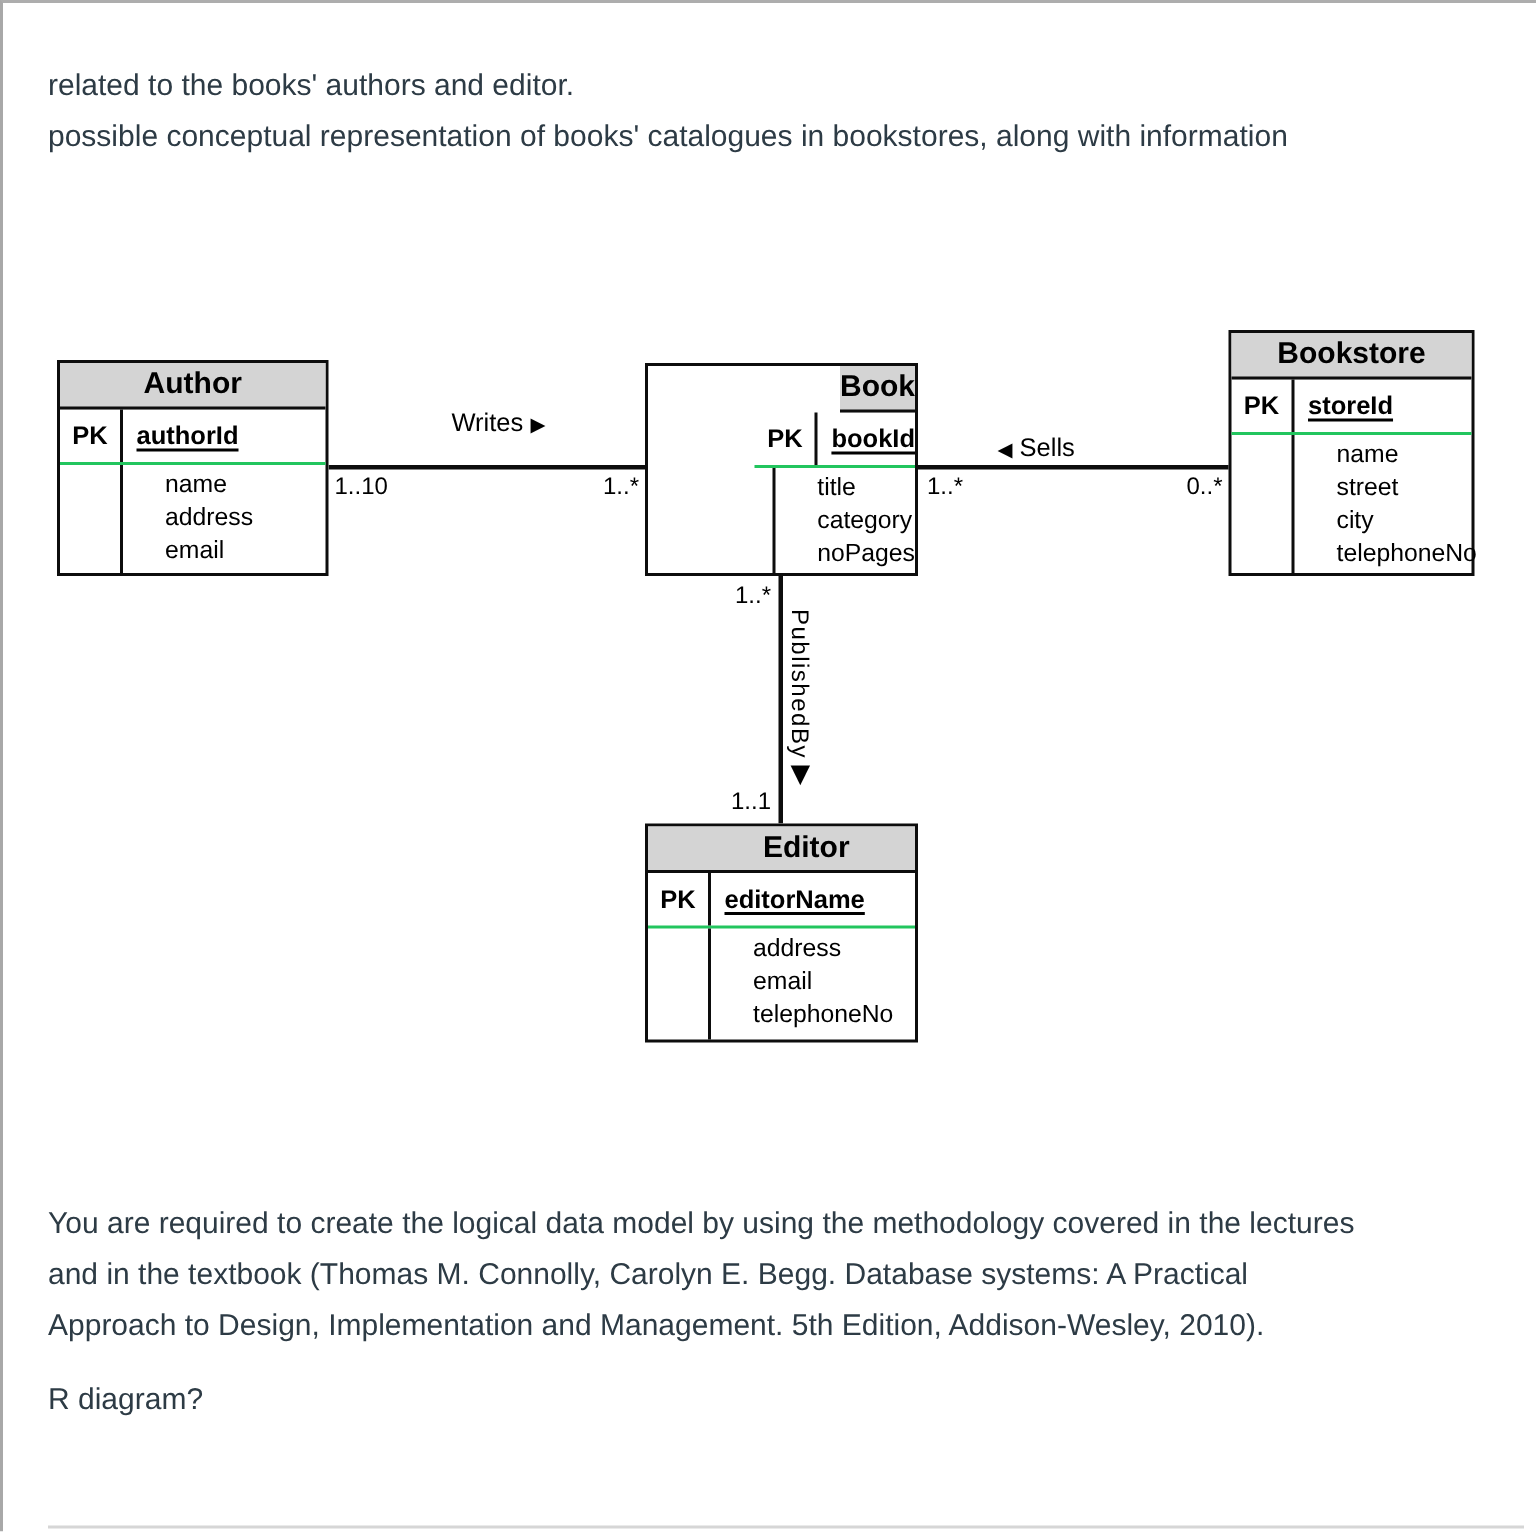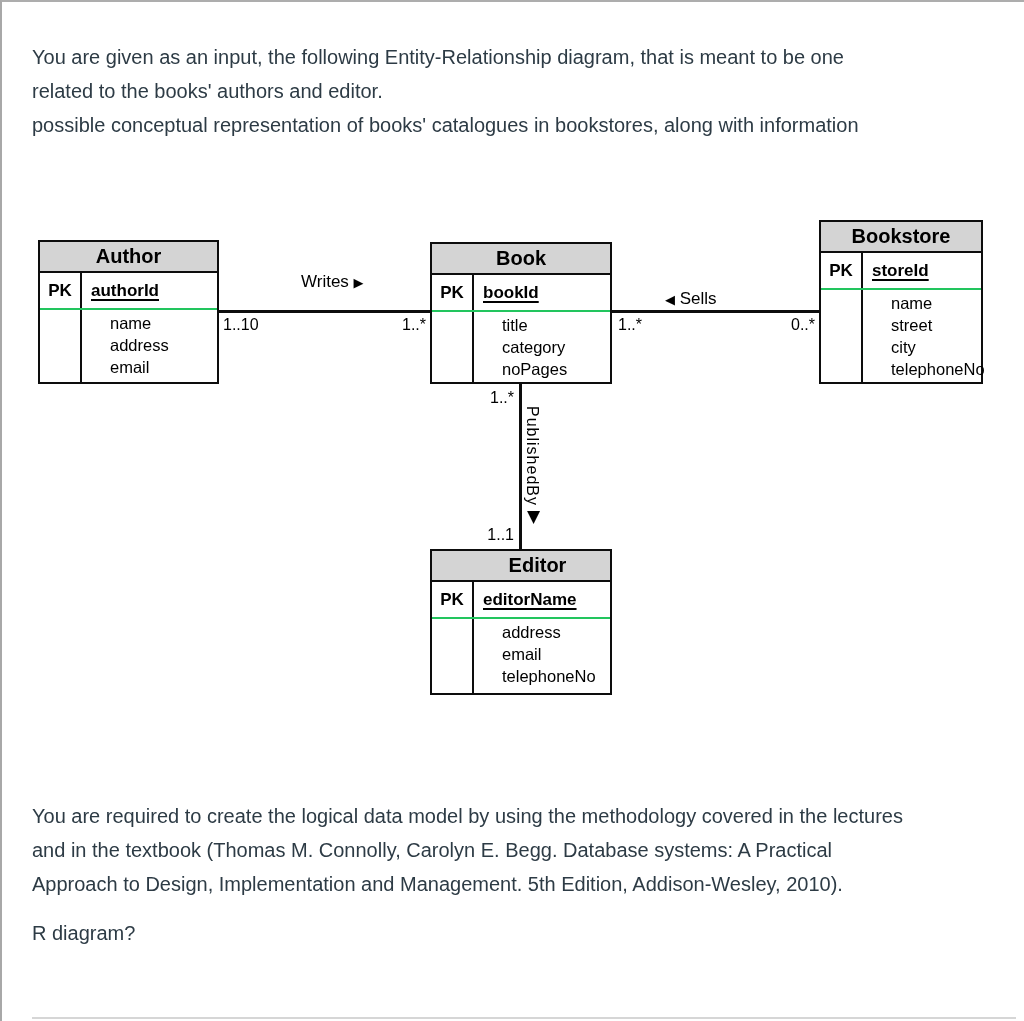--- a/index.html
+++ b/index.html
@@ -73,21 +73,20 @@
   .tri-down { position:absolute; font-family:"DejaVu Sans", sans-serif; font-size:17px; color:#000; line-height:1; }
 
   .bottom-divider { position:absolute; left:30px; top:1015px; width:984px; height:2px; background:#d6d6d6; }
 </style>
 </head>
 <body>
 
 <div class="page">
 
   <div class="para" style="top: 38px; color: rgb(45, 59, 69);">
-    <div>You are given as an input, the following Entity-Relationship diagram, that is meant to be one</div>
     <div>related to the books' authors and editor.</div>
     <div>possible conceptual representation of books' catalogues in bookstores, along with information</div>
   </div>
 
   <div class="diagram">
 
     <div class="rel-line" style="left: 217px; top: 308px; width: 213px; height: 3px; background: rgb(13, 13, 13);"></div>
     <div class="rel-line" style="left: 608px; top: 308px; width: 211px; height: 3px; background: rgb(13, 13, 13);"></div>
     <div class="rel-line" style="left: 517px; top: 380px; width: 3px; height: 167px; background: rgb(13, 13, 13);"></div>
 
@@ -100,21 +99,21 @@
       <div class="row attr-row">
         <div class="pk-cell"></div>
         <div class="attr-cell">
           <div>name</div>
           <div>address</div>
           <div>email</div>
         </div>
       </div>
     </div>
 
-    <div class="entity" style="left: 428px; top: 240px; width: 182px; height: 142px; border-color: rgb(13, 13, 13);">
+    <div class="entity" style="left: 428px; top: 240px; width: 182px; height: 142px; border-color: rgb(13, 13, 13); align-items: flex-end;">
       <div class="entity-title" style="background: rgb(212, 212, 212);">Book</div>
       <div class="row pk-row">
         <div class="pk-cell">PK</div>
         <div class="key-cell">bookId</div>
       </div>
       <div class="row attr-row">
         <div class="pk-cell"></div>
         <div class="attr-cell">
           <div>title</div>
           <div>category</div>

